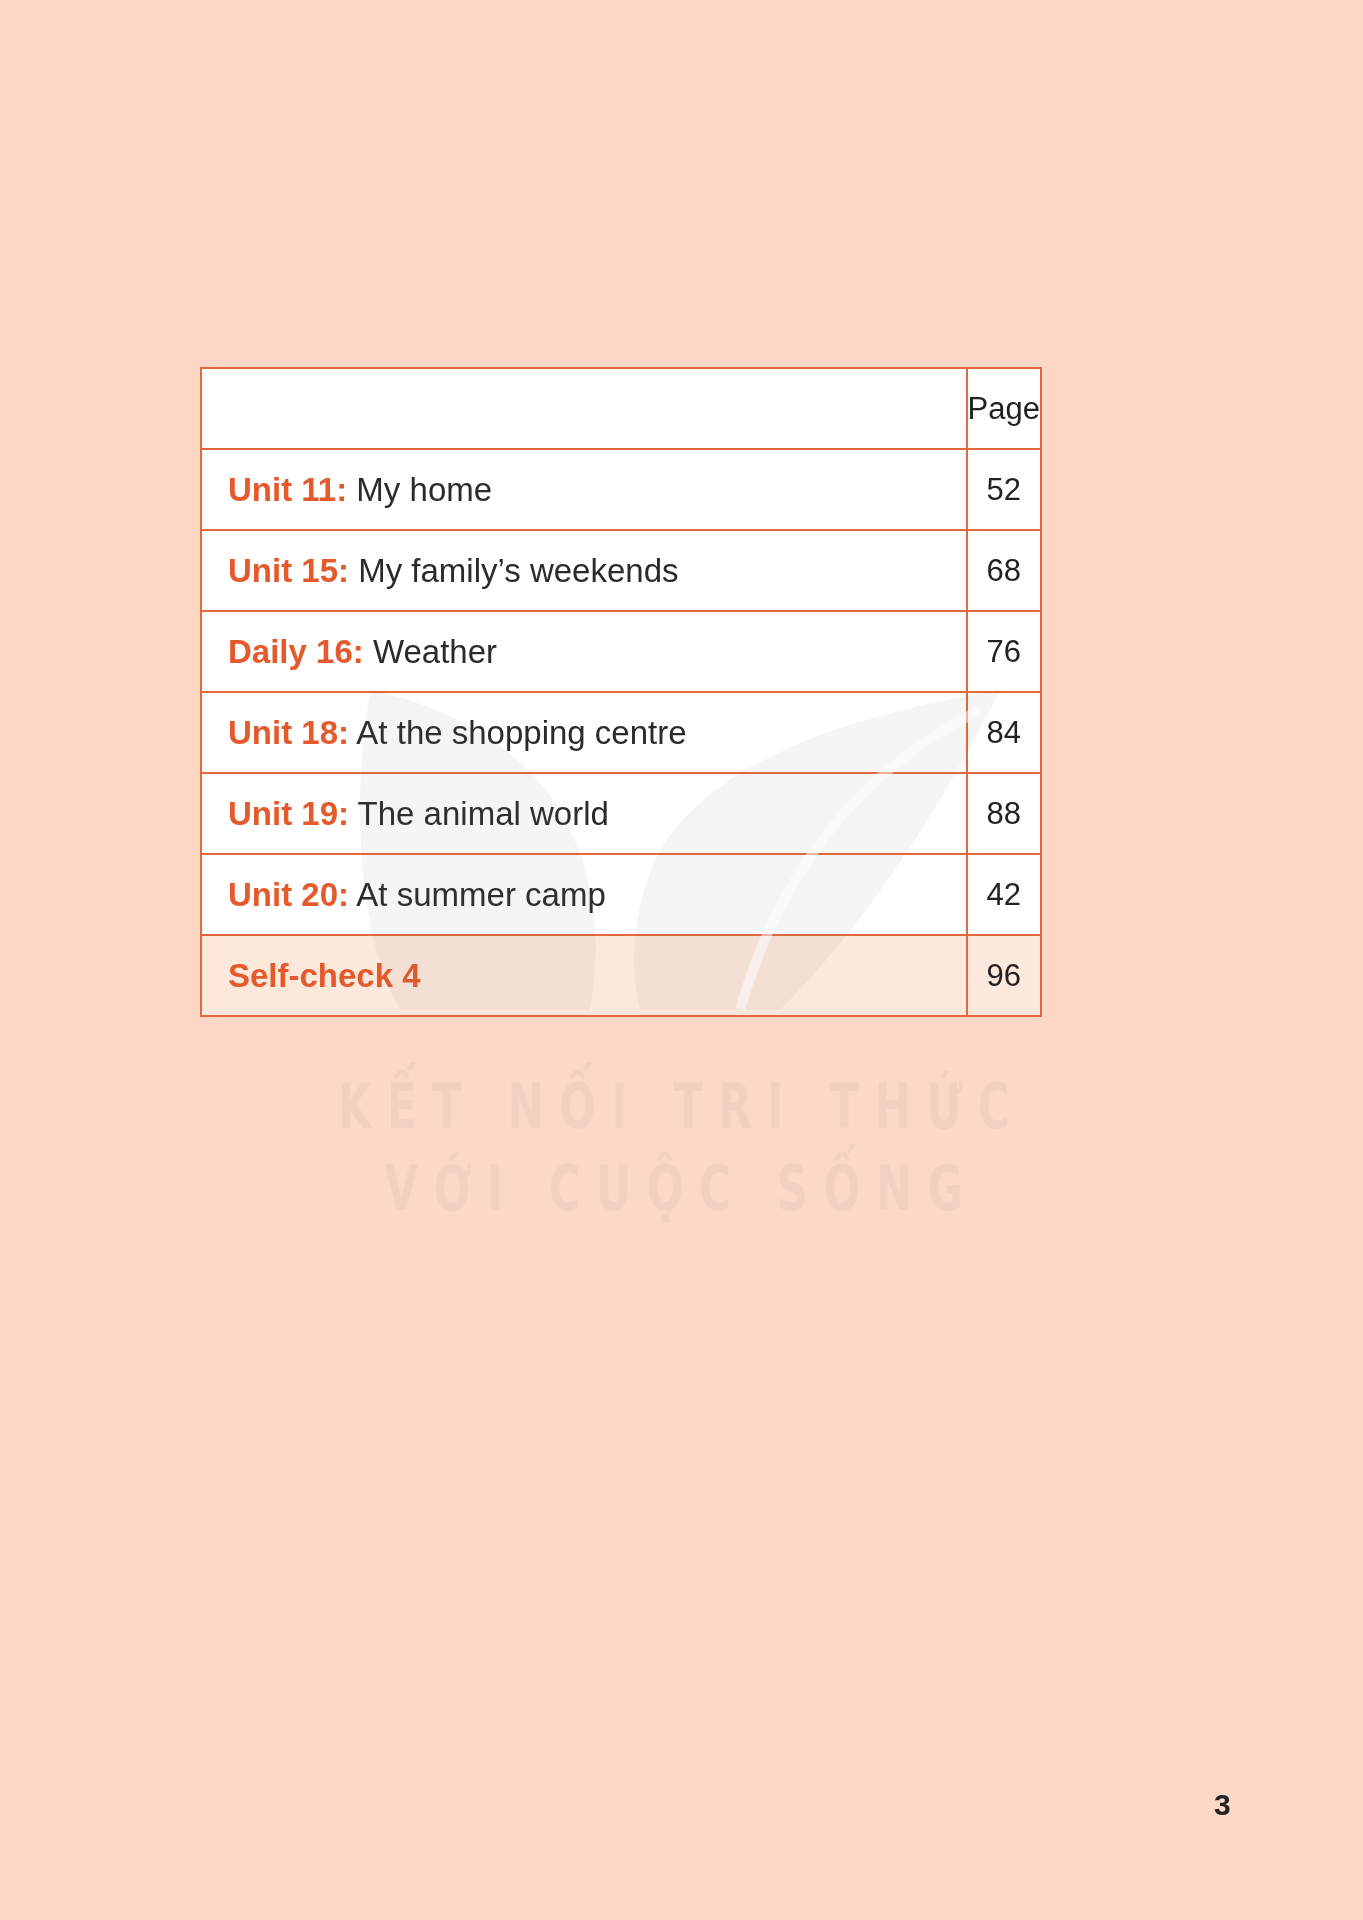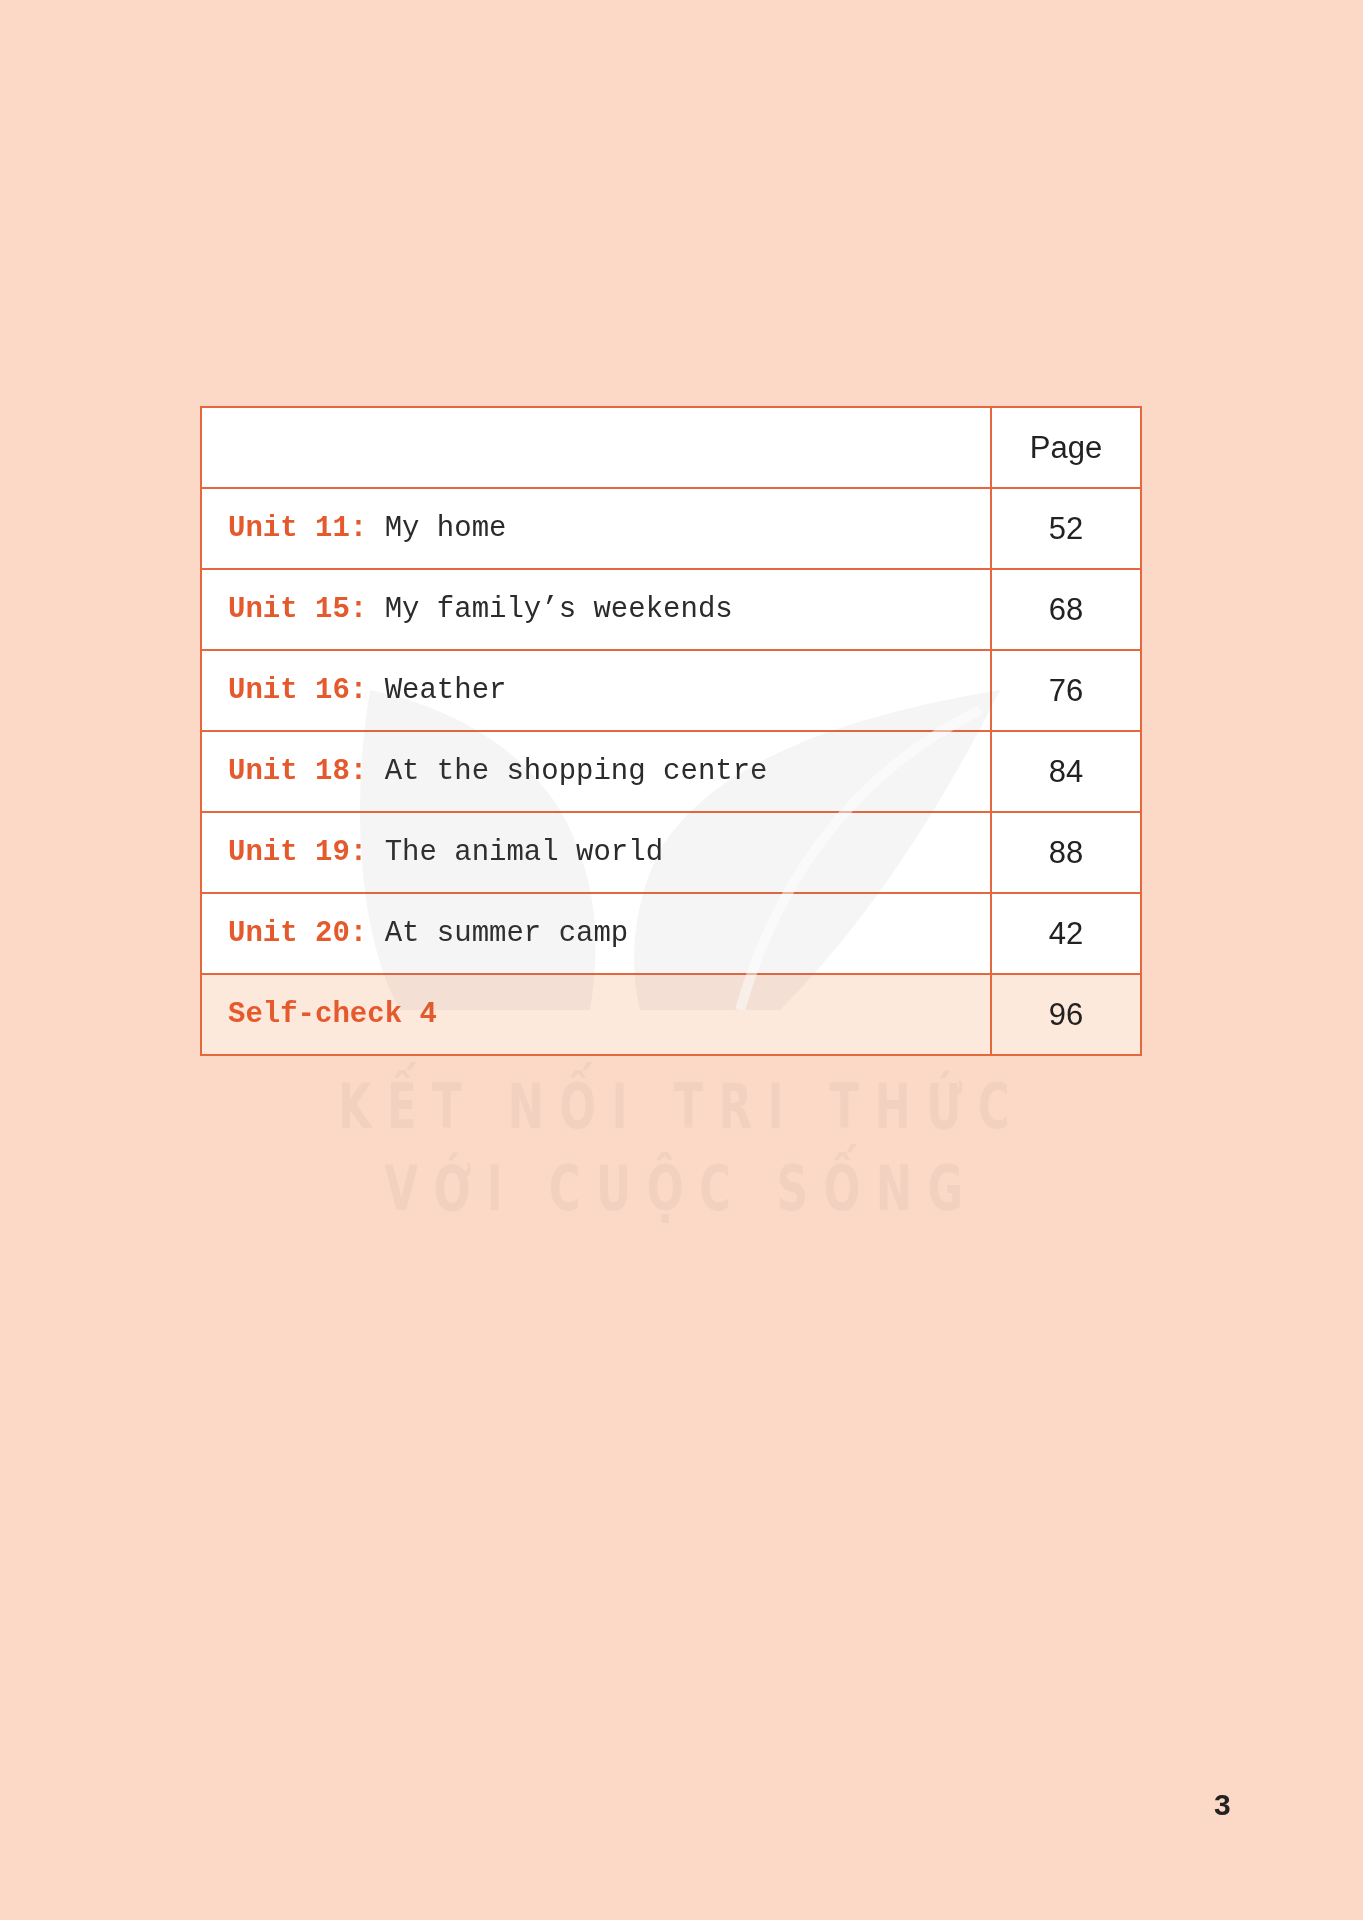--- a/index.html
+++ b/index.html
@@ -1,22 +1,22 @@
 <!DOCTYPE html>
 <html><head>
 <meta charset="utf-8">
 <style>
   html,body{margin:0;padding:0;}
   body{width:1363px;height:1920px;background:#fcd9c7;position:relative;overflow:hidden;font-family:"Liberation Sans",sans-serif;}
   .watermark{position:absolute;left:360px;top:690px;width:640px;height:320px;pointer-events:none;z-index:2;}
   .wm-text{position:absolute;left:0;width:1363px;text-align:center;font-family:"DejaVu Sans",sans-serif;font-weight:bold;font-size:62px;letter-spacing:22px;color:rgba(120,110,110,0.07);z-index:3;pointer-events:none;transform:scaleX(0.7);}
-  .toc{position:absolute;left:200px;top:406px;width:942px;border-collapse:collapse;z-index:1;}
+  .toc{position:absolute;left:200px;top:367px;width:842px;border-collapse:collapse;z-index:1;}
   .toc td{border:2.5px solid #e5673e;height:79px;padding:0;background:#ffffff;}
   .toc tr.selfcheck td{background:#fde8dc;}
-  .toc td.title{width:762px;padding-left:26px;font-size:29px;color:#2b2b2b;font-family:Liberation Mono, monospace;}
+  .toc td.title{width:762px;padding-left:26px;font-size:33px;color:#2b2b2b;}
   .toc td.page{text-align:center;font-size:31px;color:#222;}
   .unit-label{color:#e45a2c;font-weight:bold;}
   .self-label{color:#e45a2c;font-weight:bold;}
   .page-number{position:absolute;left:1214px;top:1788px;font-size:30px;font-weight:bold;color:#222;}
 </style>
 </head>
 <body>
 
 <table class="toc">
   <tbody>
@@ -26,21 +26,21 @@
   </tr>
   <tr>
     <td class="title"><span class="unit-label">Unit 11:</span><span> My home</span></td>
     <td class="page">52</td>
   </tr>
   <tr>
     <td class="title"><span class="unit-label">Unit 15:</span><span> My family’s weekends</span></td>
     <td class="page">68</td>
   </tr>
   <tr>
-    <td class="title"><span class="unit-label">Unit 16:</span><span> Weather</span></td>
+    <td class="title"><span class="unit-label">Daily 16:</span><span> Weather</span></td>
     <td class="page">76</td>
   </tr>
   <tr>
     <td class="title"><span class="unit-label">Unit 18:</span><span> At the shopping centre</span></td>
     <td class="page">84</td>
   </tr>
   <tr>
     <td class="title"><span class="unit-label">Unit 19:</span><span> The animal world</span></td>
     <td class="page">88</td>
   </tr>

